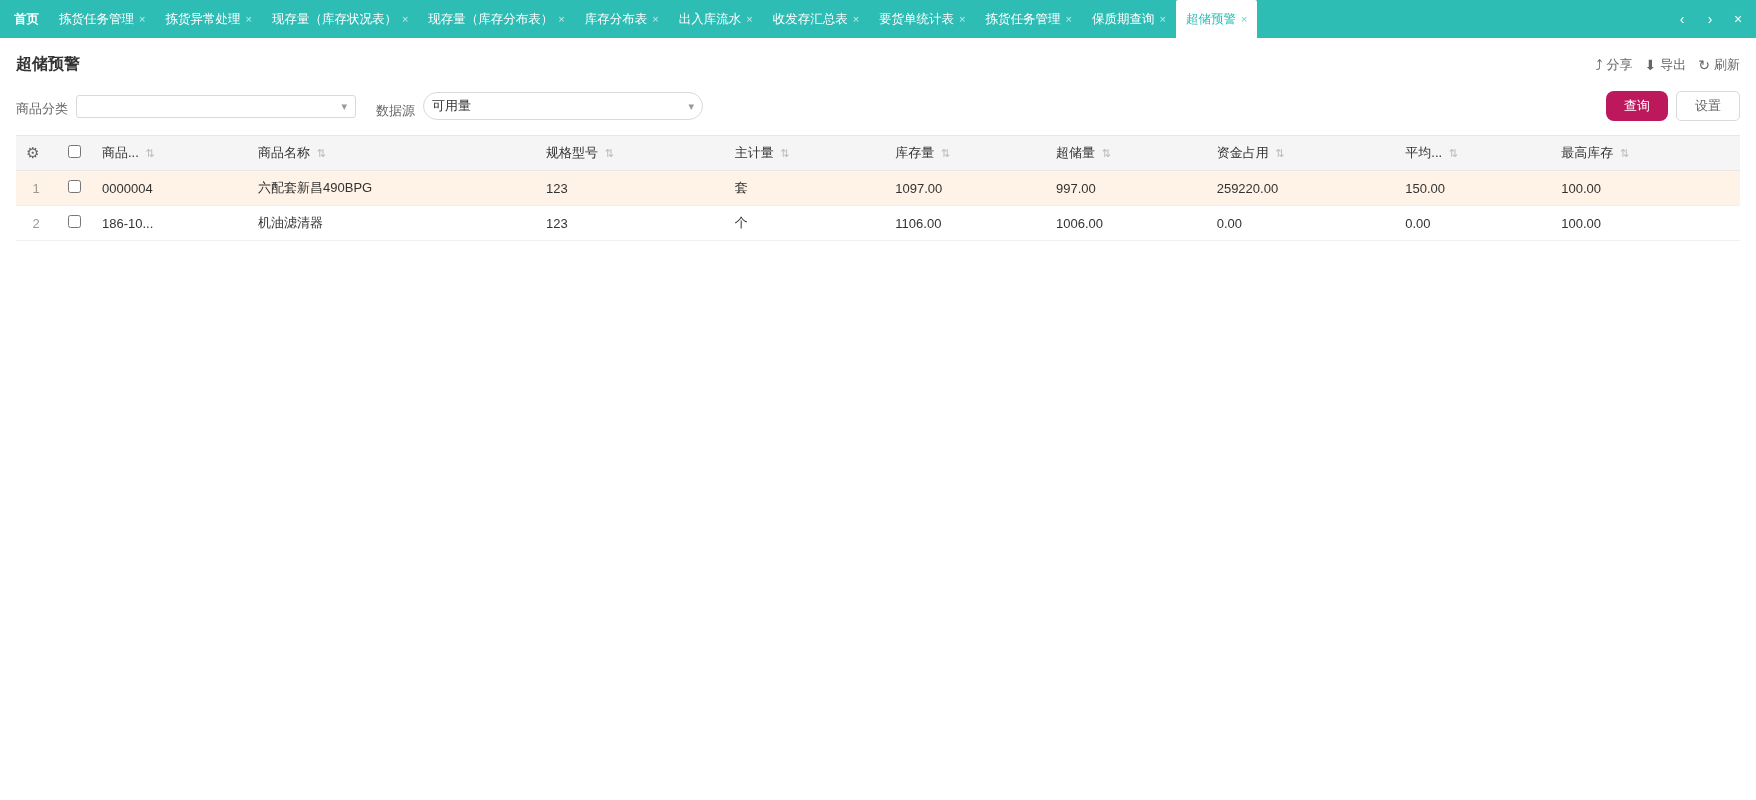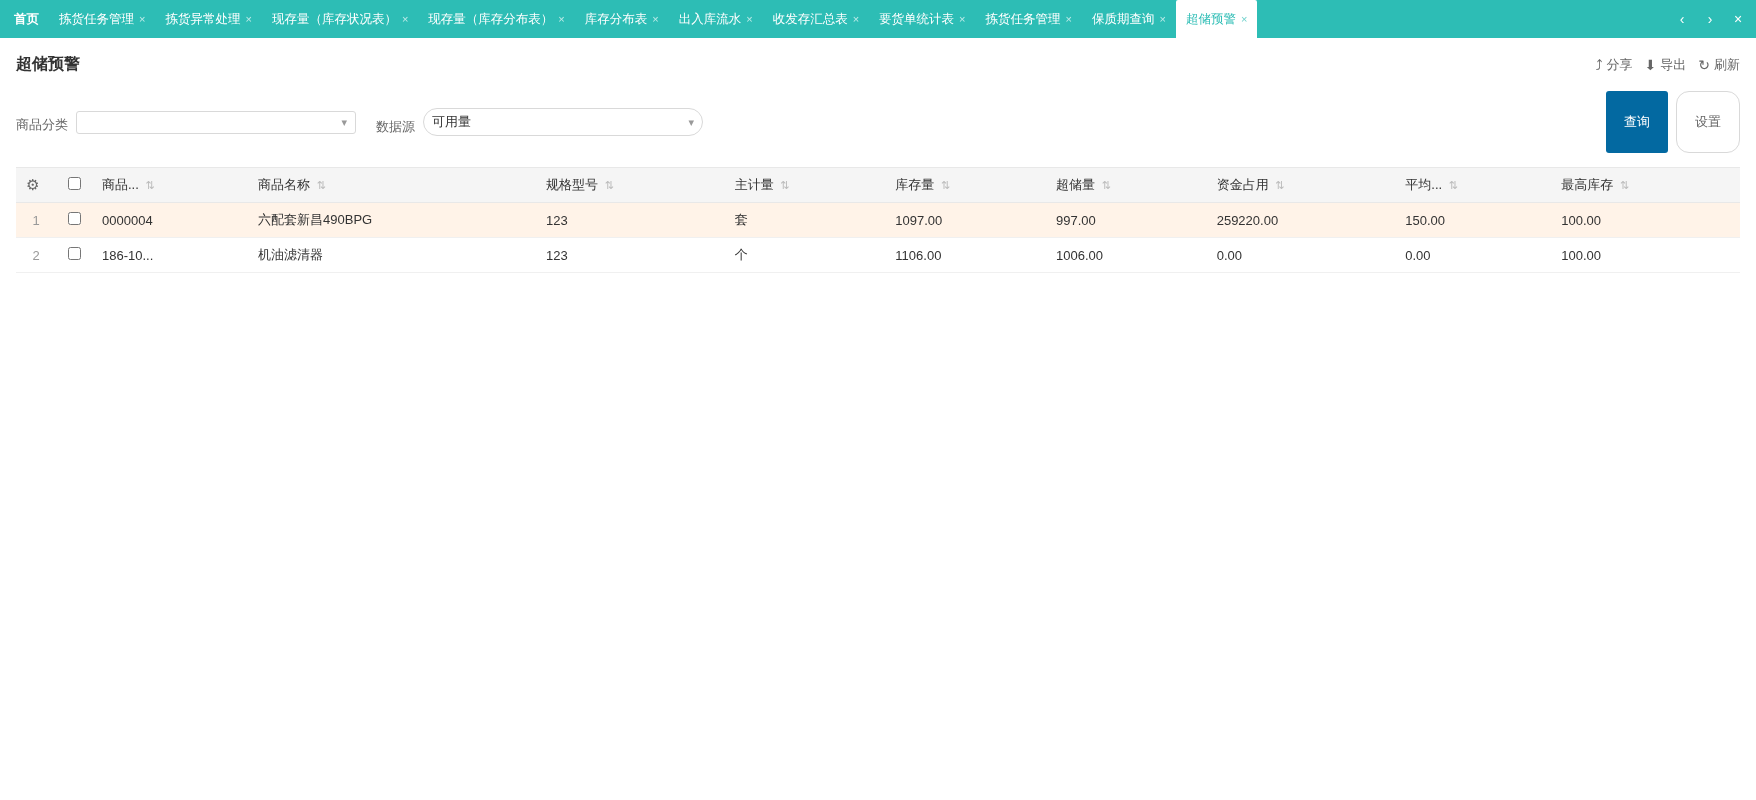--- a/index.html
+++ b/index.html
@@ -120,34 +120,34 @@
     }
     .filter-select-value { color: #333; font-size: 13px; }
     .filter-select-arrow { color: #999; font-size: 11px; }
 
     .filter-right {
       margin-left: auto;
       display: flex;
       gap: 8px;
     }
     .btn-query {
-      background: #0369a1;
+      background: #be185d;
       color: #fff;
       border: none;
-      border-radius: 3px;
+      border-radius: 8px;
       padding: 6px 18px;
       font-size: 13px;
       cursor: pointer;
     }
     .btn-set {
       background: #fff;
       color: #666;
       border: 1px solid #d9d9d9;
-      border-radius: 13px;
-      padding: 21px 18px;
+      border-radius: 5px;
+      padding: 5px 18px;
       font-size: 13px;
       cursor: pointer;
       font-family: Liberation Serif, serif;
     }
 
     
     .data-table {
       width: 100%;
       border-collapse: collapse;
       font-size: 13px;

